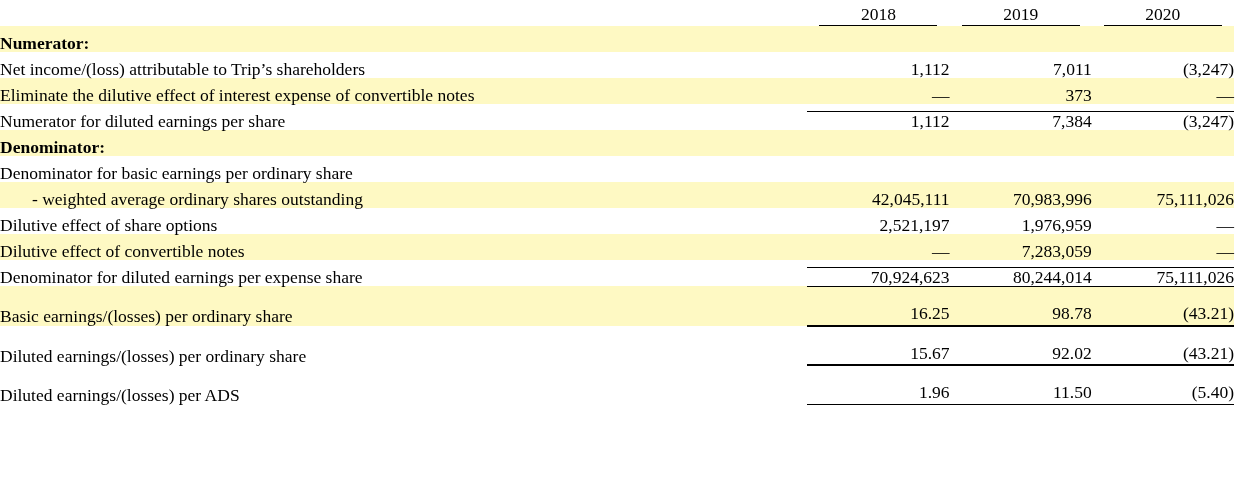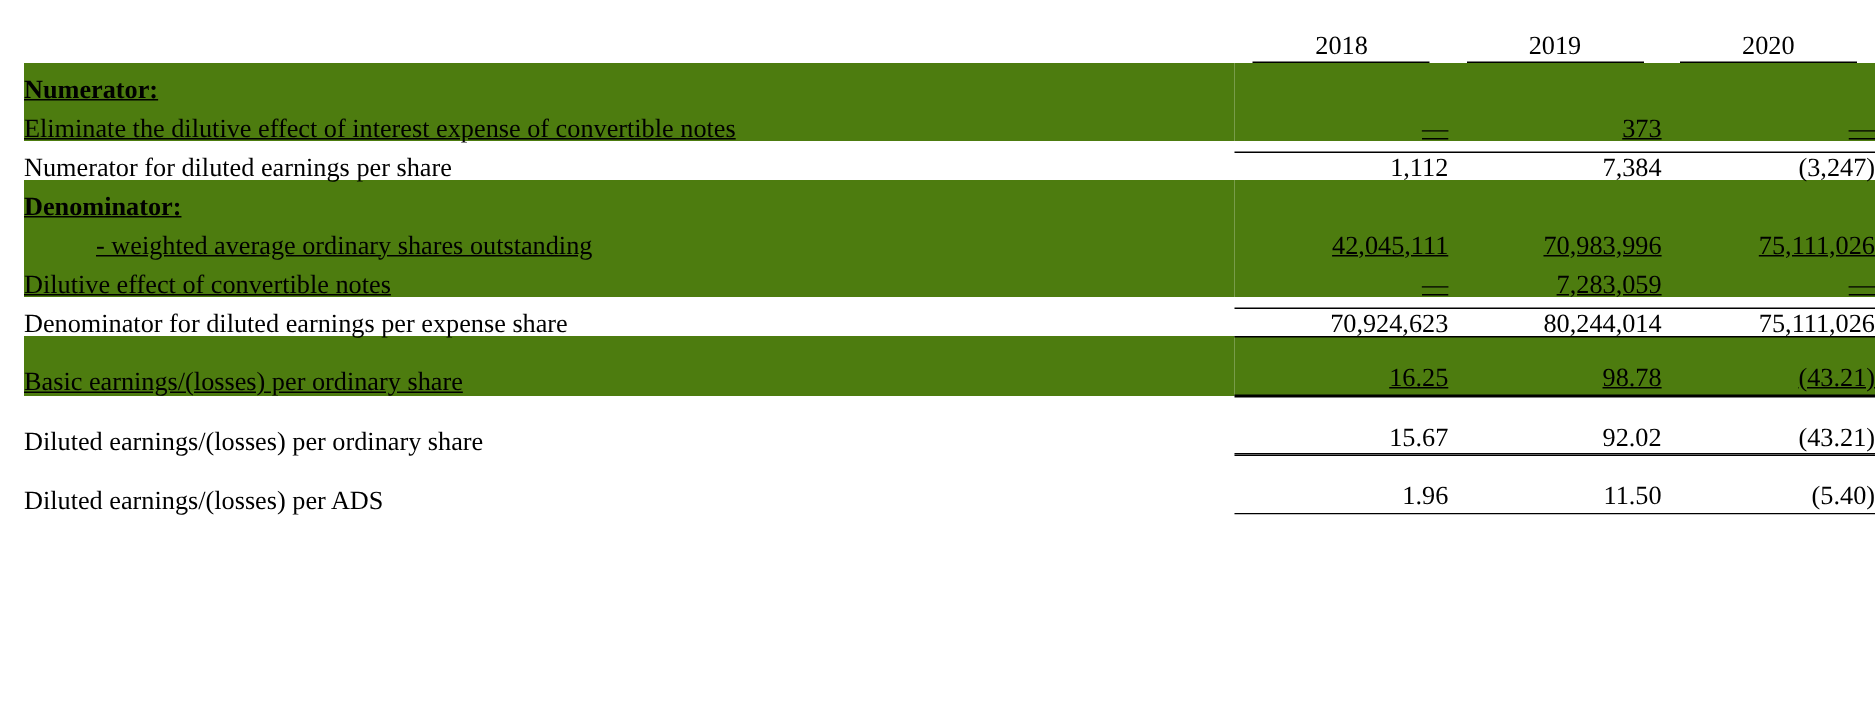--- a/index.html
+++ b/index.html
@@ -14,45 +14,45 @@
     color: #000000;
     font-size: 17.5px;
   }
   .sheet {
     width: 1250px;
     position: relative;
   }
   table.eps {
     border-collapse: collapse;
     width: 1234px;
-    margin: 16px;
+    margin: 0;
     table-layout: fixed;
   }
   table.eps td, table.eps th {
     padding: 0;
     vertical-align: bottom;
     font-weight: normal;
     font-size: 17.5px;
     line-height: 1.0;
   }
   .col-label { width: 806px; }
   .col-num   { width: 142px; }
 
   .row-h { height: 26px; }
 
-  tr.shade td { background: #4d7c0f; text-decoration: underline; }
+  tr.shade td { background: #fef9c3; }
   tr.plain td { background: #ffffff; }
 
   .label {
     padding-left: 4px;
     text-align: left;
     white-space: nowrap;
   }
   .label.bold { font-weight: bold; }
-  .label.indent { padding-left: 48px; }
+  .label.indent { padding-left: 32px; }
 
   .num {
     text-align: right;
     padding-right: 14px;
     white-space: nowrap;
   }
   .hdr {
     text-align: center;
     font-weight: bold;
     padding-bottom: 1px;
@@ -111,20 +111,32 @@
           <td class="num">
             <span class="cell"></span>
           </td>
           <td class="num">
             <span class="cell"></span>
           </td>
           <td class="num">
             <span class="cell"></span>
           </td>
         </tr>
+        <tr class="row-h plain">
+          <td class="label">Net income/(loss) attributable to Trip’s shareholders</td>
+          <td class="num">
+            <span class="cell">1,112</span>
+          </td>
+          <td class="num">
+            <span class="cell">7,011</span>
+          </td>
+          <td class="num">
+            <span class="cell">(3,247)</span>
+          </td>
+        </tr>
         <tr class="row-h shade">
           <td class="label">Eliminate the dilutive effect of interest expense of convertible notes</td>
           <td class="num">
             <span class="cell">—</span>
           </td>
           <td class="num">
             <span class="cell">373</span>
           </td>
           <td class="num">
             <span class="cell">—</span>
@@ -147,30 +159,54 @@
           <td class="num">
             <span class="cell"></span>
           </td>
           <td class="num">
             <span class="cell"></span>
           </td>
           <td class="num">
             <span class="cell"></span>
           </td>
         </tr>
+        <tr class="row-h plain">
+          <td class="label">Denominator for basic earnings per ordinary share</td>
+          <td class="num">
+            <span class="cell"></span>
+          </td>
+          <td class="num">
+            <span class="cell"></span>
+          </td>
+          <td class="num">
+            <span class="cell"></span>
+          </td>
+        </tr>
         <tr class="row-h shade">
           <td class="label indent">- weighted average ordinary shares outstanding</td>
           <td class="num">
             <span class="cell">42,045,111</span>
           </td>
           <td class="num">
             <span class="cell">70,983,996</span>
           </td>
           <td class="num">
             <span class="cell">75,111,026</span>
+          </td>
+        </tr>
+        <tr class="row-h plain">
+          <td class="label">Dilutive effect of share options</td>
+          <td class="num">
+            <span class="cell">2,521,197</span>
+          </td>
+          <td class="num">
+            <span class="cell">1,976,959</span>
+          </td>
+          <td class="num">
+            <span class="cell">—</span>
           </td>
         </tr>
         <tr class="row-h shade">
           <td class="label">Dilutive effect of convertible notes</td>
           <td class="num">
             <span class="cell">—</span>
           </td>
           <td class="num">
             <span class="cell">7,283,059</span>
           </td>

